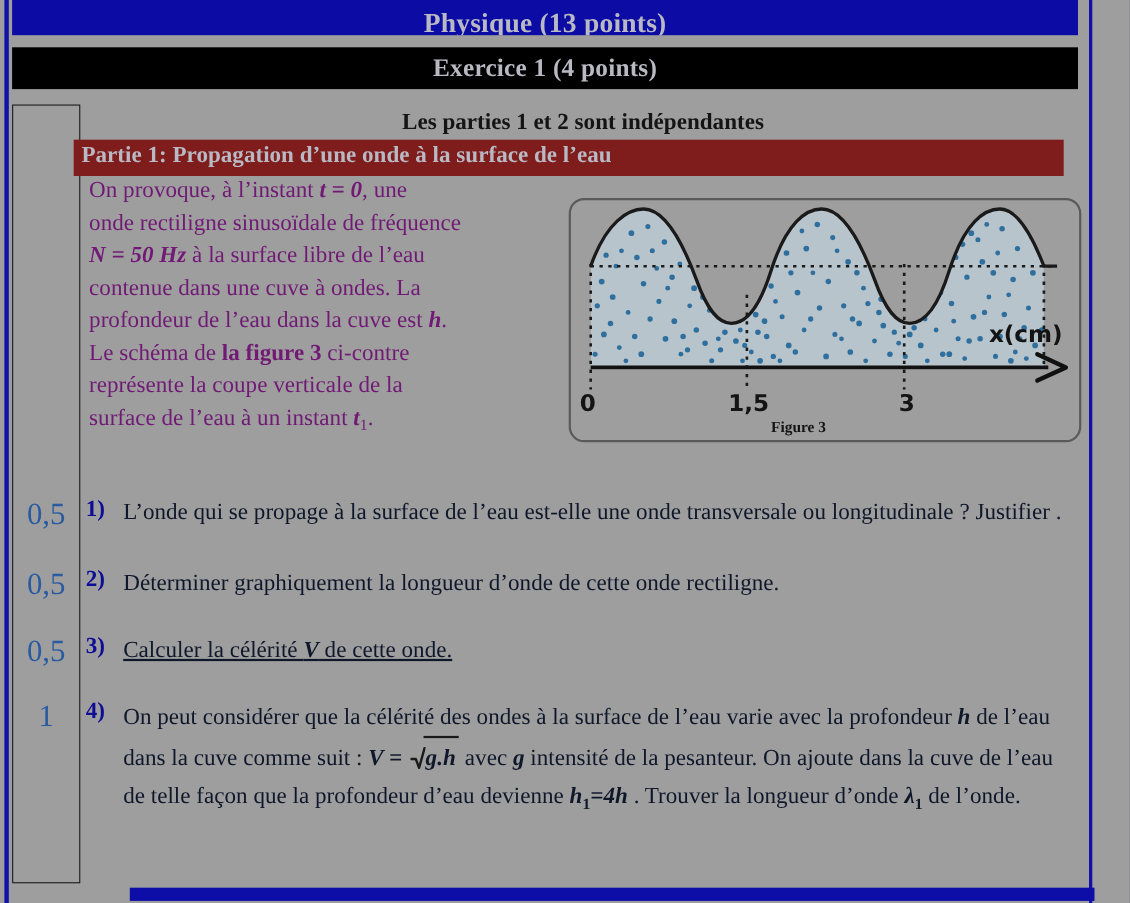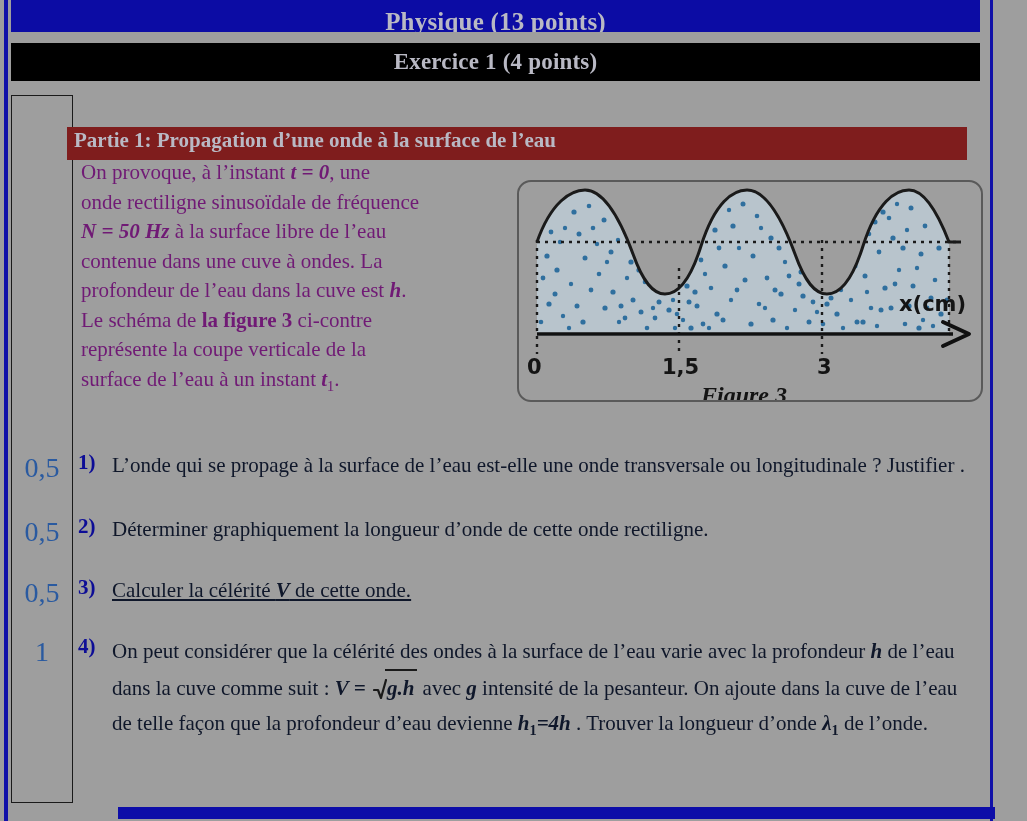--- a/index.html
+++ b/index.html
@@ -139,22 +139,22 @@
     position: absolute;
     font-family: "DejaVu Sans", sans-serif;
     font-weight: bold;
     color: #141414;
     margin-top: 10px;
   }
   .fig-xcm   { left: 380px; top: 100px; font-size: 21px; }
   .fig-t0    { left: 8px;   top: 163px; font-size: 21px; }
   .fig-t15   { left: 143px; top: 163px; font-size: 21px; }
   .fig-t3    { left: 298px; top: 163px; font-size: 21px; }
-  .fig-cap   { left: 182px; top: 190px; font-size: 24px;
-               font-family: "Liberation Serif", serif; font-style: italic; }
+  .fig-cap   { left: 182px; top: 190px; font-size: 14px;
+               font-family: "Liberation Serif", serif; }
 
   
   .q-row { position: absolute; }
   .q-mark {
     position: absolute;
     width: 62px;
     left: 11px;
     text-align: center;
     color: #2a5aa0;
     font-size: 28px;
@@ -202,20 +202,21 @@
 
   <div class="page-rule left"></div>
   <div class="page-rule right"></div>
 
   <div class="banner banner-physique">Physique (13 points)</div>
 
   <div class="banner banner-exercice">Exercice 1 (4 points)</div>
 
   <div class="marks-cell"></div>
 
+  <div class="indep-title">Les parties 1 et 2 sont indépendantes</div>
 
   <div class="partie-banner">Partie 1: Propagation d’une onde à la surface de l’eau</div>
 
   <div class="intro">
     <span>On provoque, à l’instant </span><span class="it">t</span><span class="it"> = </span><span class="it">0</span><span>, une</span><br>
     <span>onde rectiligne sinusoïdale de fréquence</span><br>
     <span class="it">N = 50 Hz</span><span> à la surface libre de l’eau</span><br>
     <span>contenue dans une cuve à ondes. La</span><br>
     <span>profondeur de l’eau dans la cuve est </span><span class="it">h</span><span>.</span><br>
     <span>Le schéma de </span><b>la figure 3</b><span> ci-contre</span><br>

